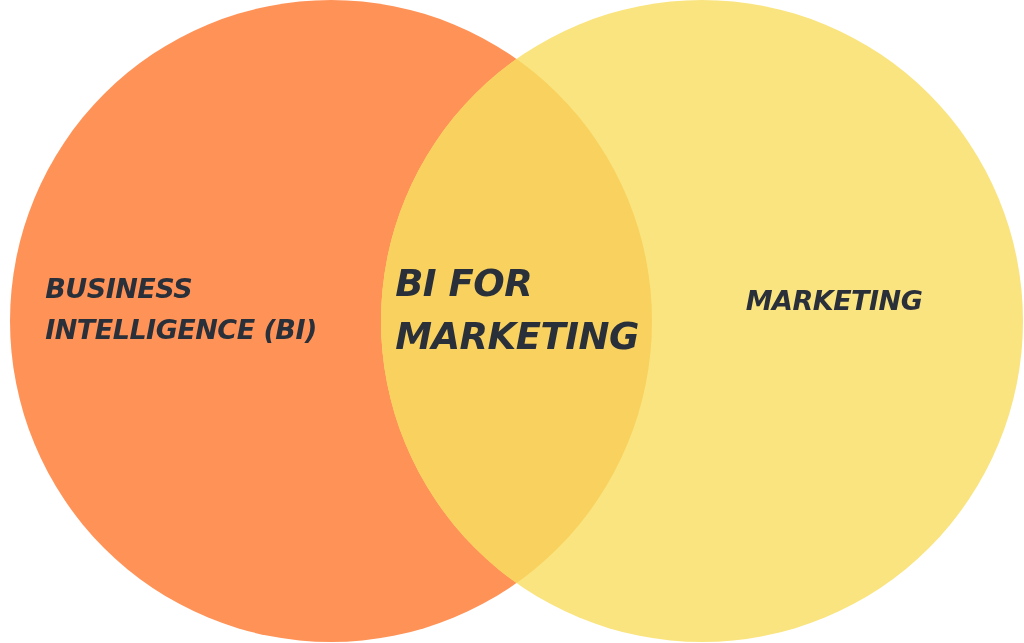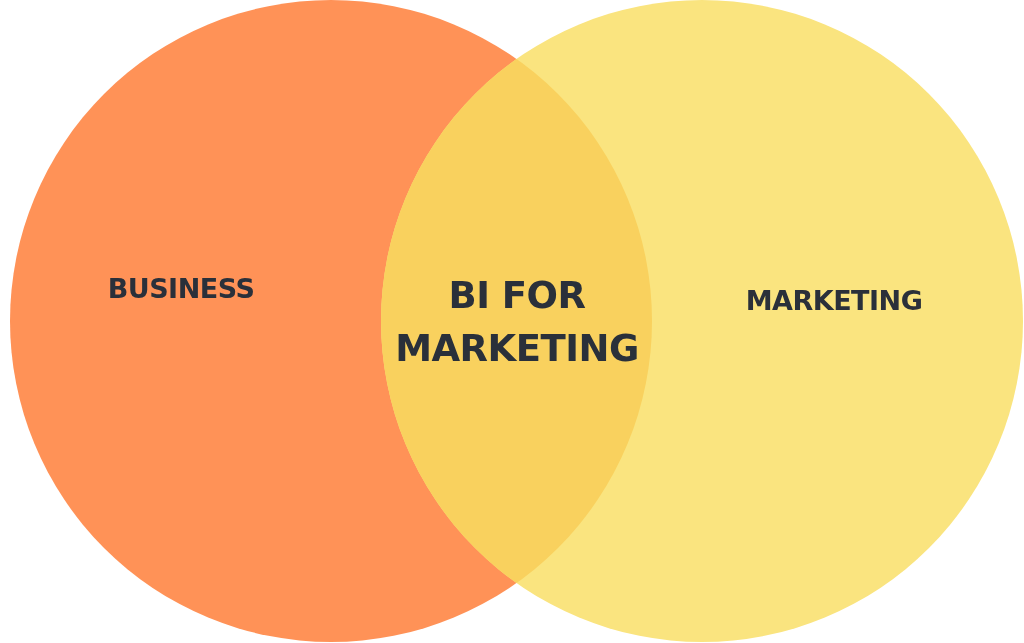--- a/index.html
+++ b/index.html
@@ -3,24 +3,25 @@
 <meta charset="utf-8">
 <style>
   html, body { margin: 0; padding: 0; background: #ffffff; }
   body { width: 1024px; height: 643px; overflow: hidden; position: relative; }
   #venn { position: absolute; left: 0; top: 0; width: 1024px; height: 643px; }
   .label {
     position: absolute;
     font-family: "DejaVu Sans", sans-serif;
     font-weight: bold;
     color: #2a303a;
-    text-align: center;
+    text-align: left;
     white-space: nowrap;
     transform: translateX(-50%);
     letter-spacing: -0.5px;
+    font-style: italic;
   }
   .label div { display: block; }
   .side { font-size: 27px; line-height: 41px; }
   .center { font-size: 37px; line-height: 53px; }
 </style>
 </head>
 <body>
 
 <svg id="venn" viewBox="0 0 1024 643" xmlns="http://www.w3.org/2000/svg">
   <defs>
@@ -28,22 +29,23 @@
       <circle cx="331" cy="321" r="321"></circle>
     </clipPath>
   </defs>
   <circle id="c-left" cx="331" cy="321" r="321" fill="#FF9257"></circle>
   <circle id="c-right" cx="702" cy="321" r="321" fill="#FAE47F"></circle>
   <circle id="c-inter" cx="702" cy="321" r="321" fill="#F9D15E" clip-path="url(#clipLeft)"></circle>
 </svg>
 
 <div class="label side" style="left: 181px; top: 268px; color: rgb(42, 48, 58);">
   <div>BUSINESS</div>
+  <div>INTELLIGENCE (BI)</div>
 </div>
 
-<div class="label center" style="left: 517px; top: 257px; color: rgb(42, 48, 58); margin-top: 12px;">
+<div class="label center" style="left: 517px; top: 257px; color: rgb(42, 48, 58);">
   <div>BI FOR</div>
   <div>MARKETING</div>
 </div>
 
 <div class="label side" style="left: 834px; top: 280px; color: rgb(42, 48, 58);">
   <div>MARKETING</div>
 </div>
 
 </body></html>

